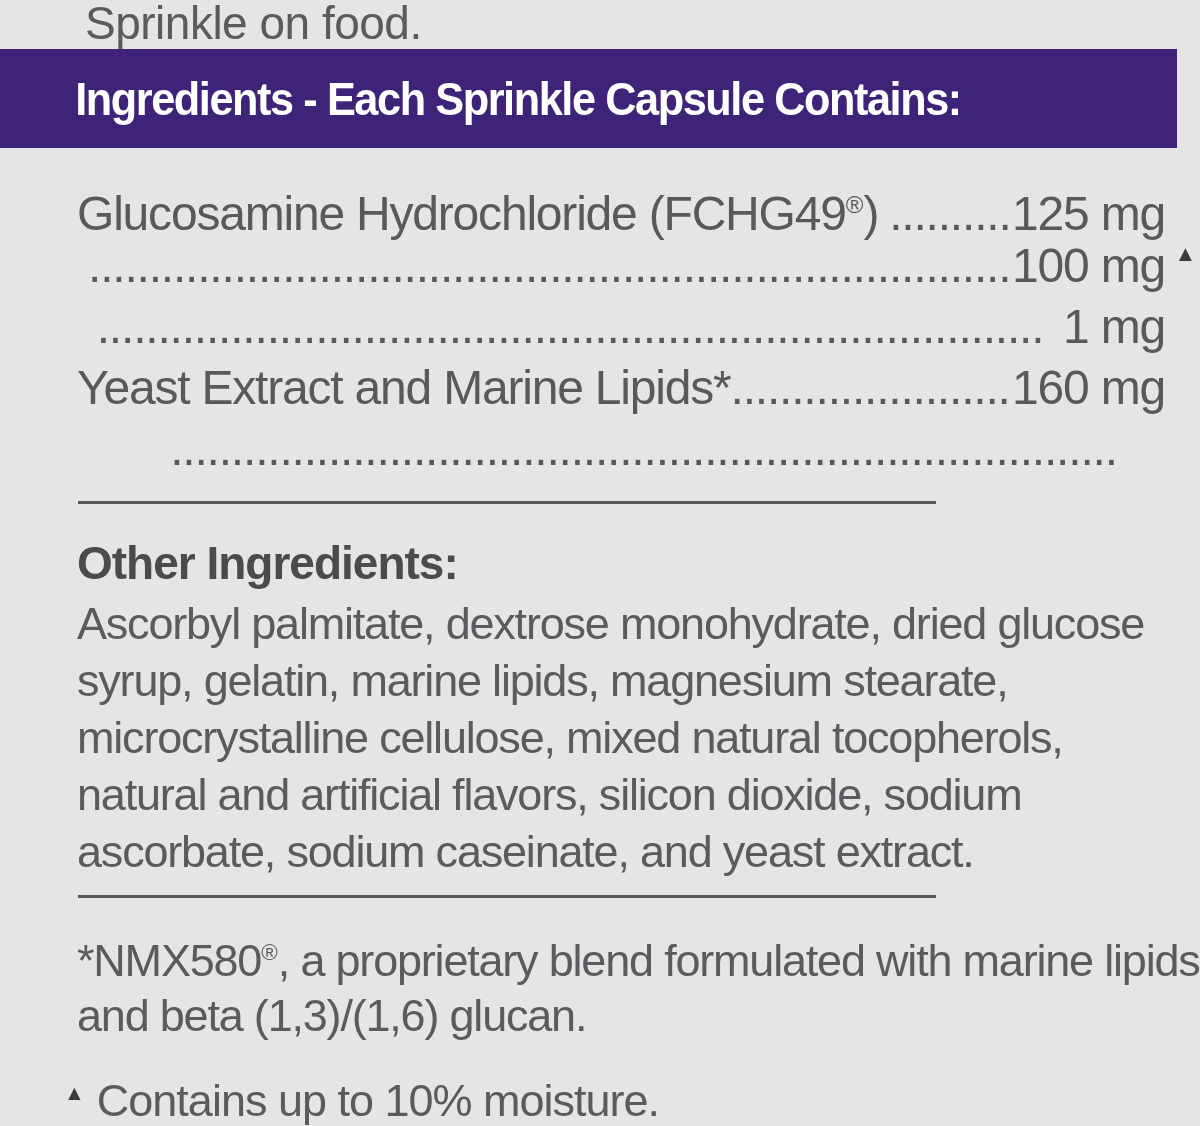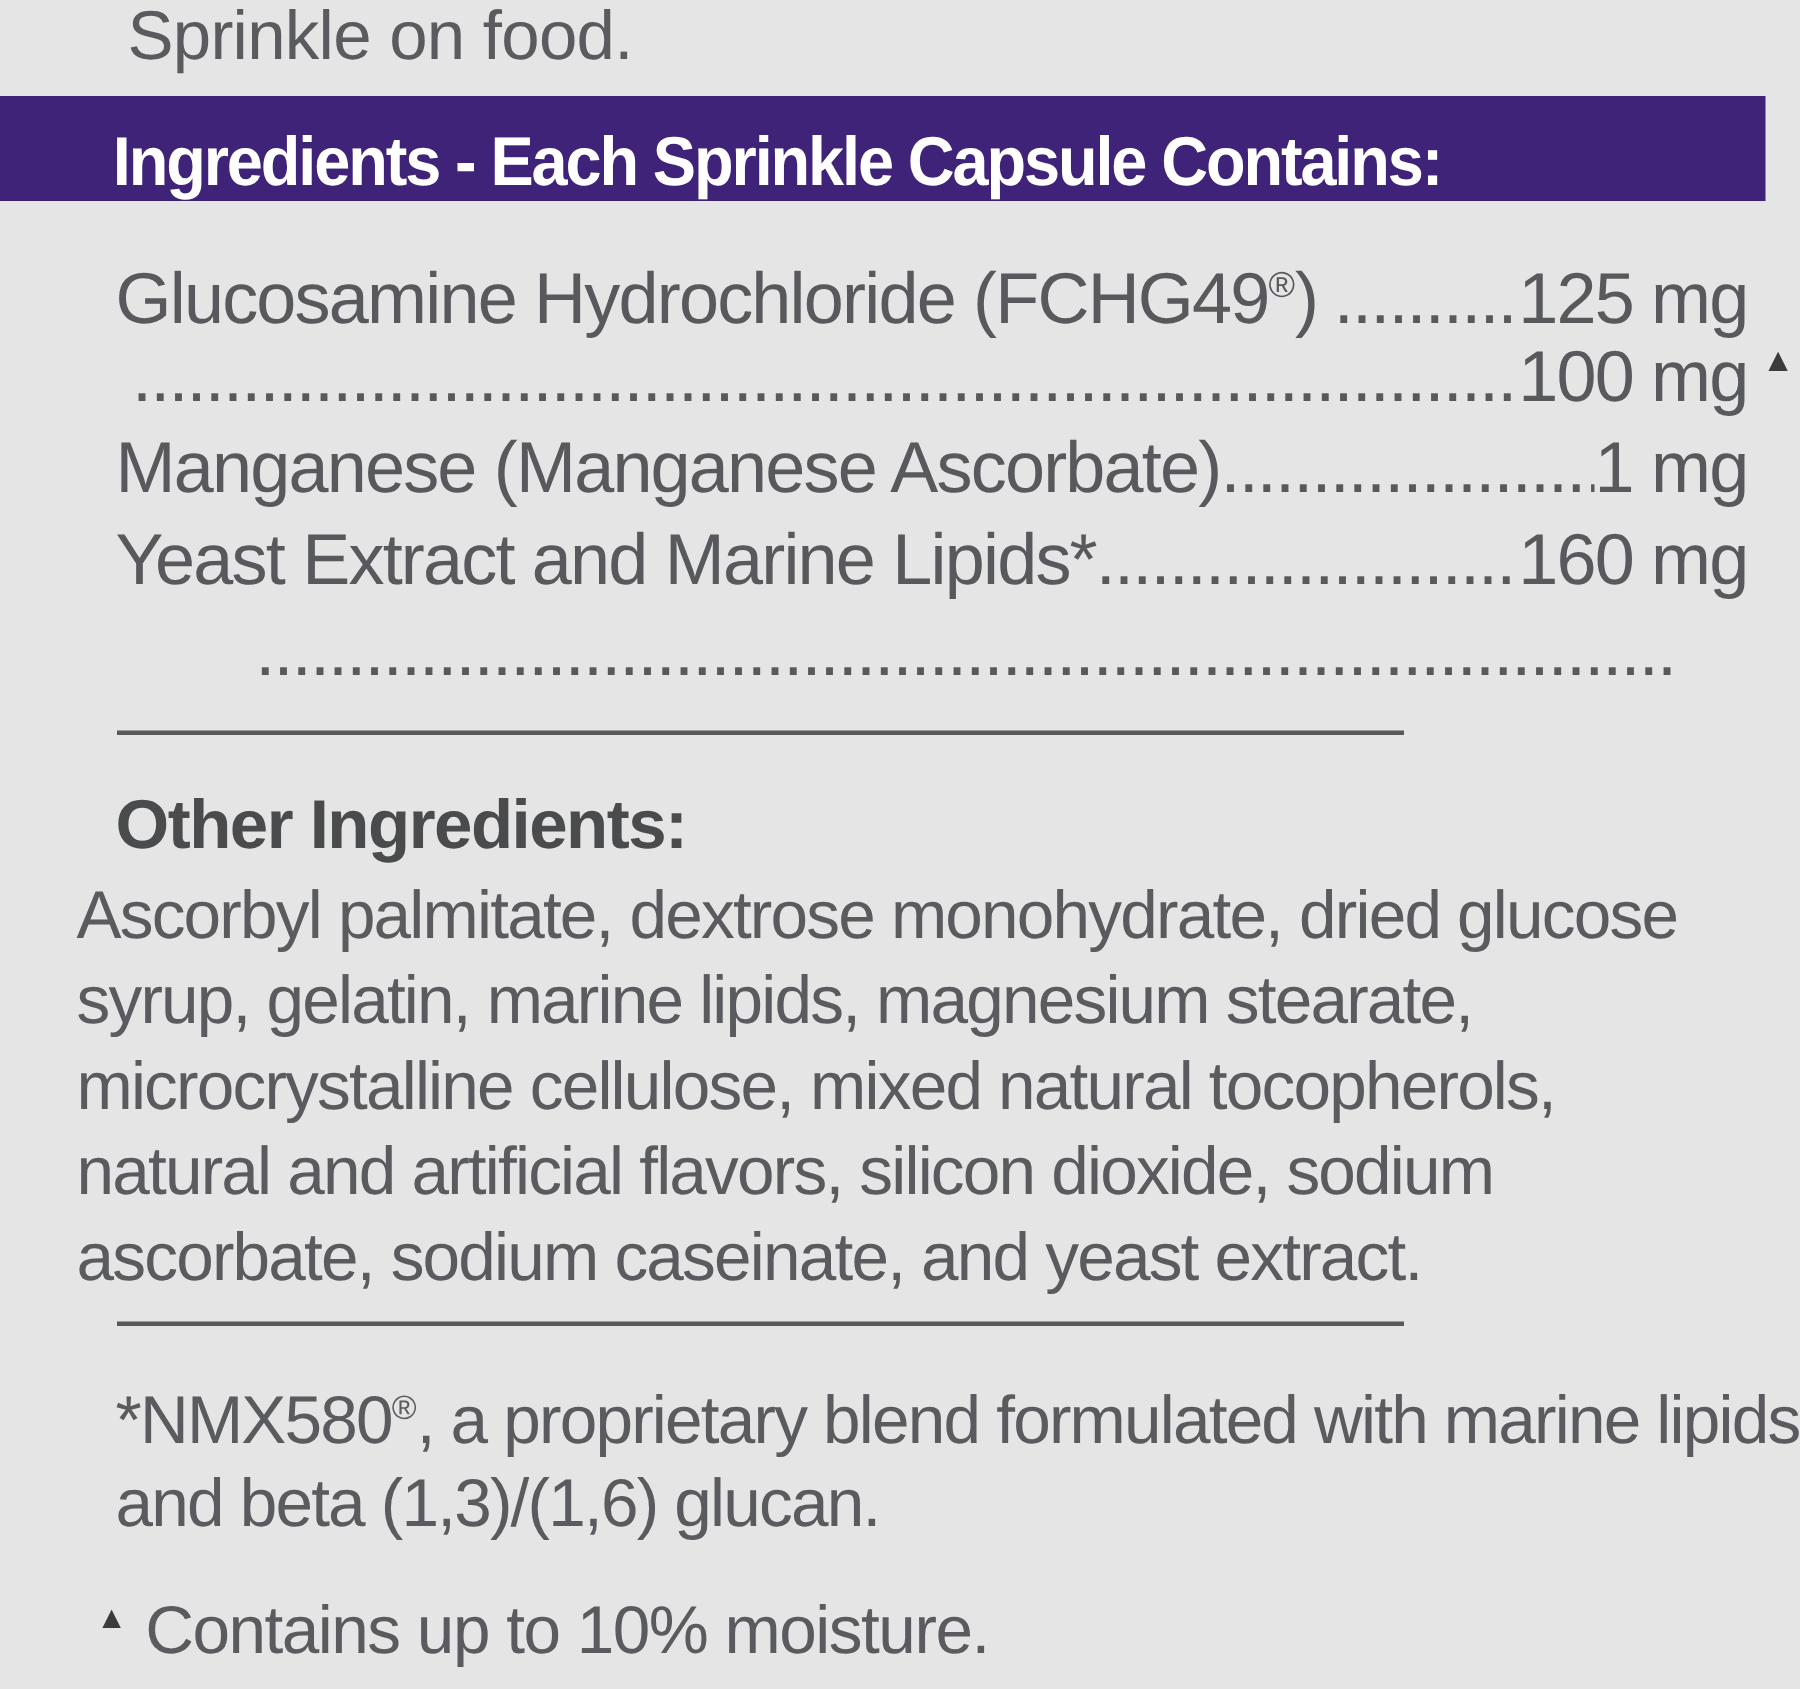--- a/index.html
+++ b/index.html
@@ -18,26 +18,25 @@
     margin: -3px 0 0 85px;
     font-size: 46px;
     line-height: 52px;
     letter-spacing: -0.5px;
     color: #5A5B5E;
     white-space: nowrap;
   }
 
   
   .banner {
-    margin-top: 15px;
     width: 1177px;
-    height: 70px;
+    height: 99px;
     background: #3F2379;
     display: flex;
-    align-items: flex-end;
+    align-items: center;
   }
   .banner-title {
     padding-left: 80px;
     color: #ffffff;
     font-weight: bold;
     font-size: 46px;
     letter-spacing: -1.5px;
     transform: scaleX(0.94);
     transform-origin: left center;
     white-space: nowrap;
@@ -86,21 +85,21 @@
   .oi-heading {
     margin: 31px 0 0 77px;
     font-size: 46px;
     font-weight: bold;
     letter-spacing: -1px;
     line-height: 56px;
     color: #4A4B4D;
     white-space: nowrap;
   }
   .oi-body {
-    margin: 4px 0 0 51px;
+    margin: 4px 0 0 77px;
     font-size: 45px;
     line-height: 57px;
     letter-spacing: -1.2px;
     white-space: pre;
     color: #5A5B5E;
   }
 
   
   .blend-note {
     margin: 27px 0 0 77px;
@@ -148,21 +147,20 @@
       <span class="ing-value">125 mg</span>
     </div>
 
     <div class="ing-row">
       <span class="ing-dots gap">..............................................................................</span>
       <span class="ing-value">100 mg</span>
       <span class="row-marker">▲</span>
     </div>
 
     <div class="ing-row">
-      <span class="ing-name reg-text">Manganese (Manganese Ascorbate)</span>
       <span class="ing-dots">..............................................................................</span>
       <span class="ing-value">1 mg</span>
     </div>
 
     <div class="ing-row">
       <span class="ing-name reg-text">Yeast Extract and Marine Lipids*</span>
       <span class="ing-dots">..............................................................................</span>
       <span class="ing-value">160 mg</span>
     </div>
 

